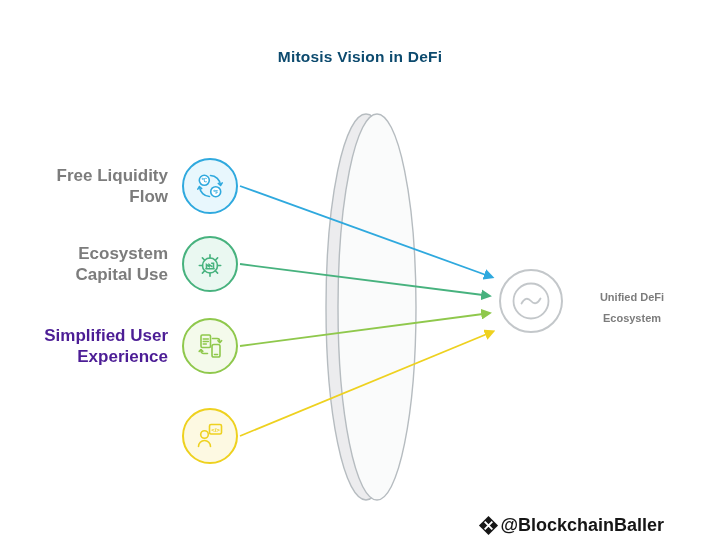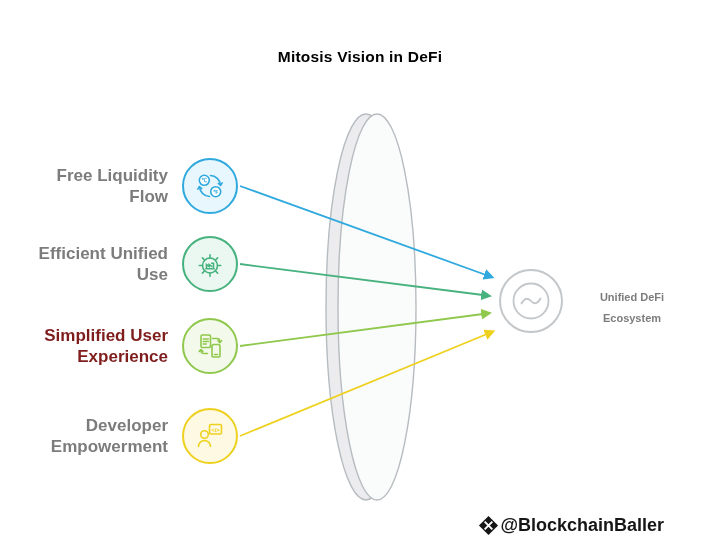--- a/index.html
+++ b/index.html
@@ -29,21 +29,21 @@
     position:absolute;right:56px;bottom:16px;
     display:flex;align-items:flex-end;gap:1px;
   }
   .footer-text{font-size:18px;font-weight:bold;color:#161616;}
 </style>
 </head>
 <body>
 
 <div class="canvas">
 
-  <div class="title" style="color: #000000; text-align: center;">Mitosis Vision in DeFi</div>
+  <div class="title" style="color: #0c4a6e; text-align: center;">Mitosis Vision in DeFi</div>
 
   <svg class="layer" width="720" height="552" viewBox="0 0 720 552">
     <defs>
       <marker id="ah0" viewBox="0 0 6 6" markerWidth="6" markerHeight="6" refX="1" refY="3" orient="auto" markerUnits="strokeWidth">
         <path d="M0 0 L6 3 L0 6 Z" fill="#2fa9de"></path>
       </marker>
       <marker id="ah1" viewBox="0 0 6 6" markerWidth="6" markerHeight="6" refX="1" refY="3" orient="auto" markerUnits="strokeWidth">
         <path d="M0 0 L6 3 L0 6 Z" fill="#47b27e"></path>
       </marker>
       <marker id="ah2" viewBox="0 0 6 6" markerWidth="6" markerHeight="6" refX="1" refY="3" orient="auto" markerUnits="strokeWidth">
@@ -80,48 +80,47 @@
         <path d="M14.5 25.5 A10.5 10.5 0 0 1 4.5 16"></path>
         <polyline points="6.7,17.6 4.4,15.7 2.8,18.1"></polyline>
         <circle cx="9.3" cy="9.3" r="5" fill="#ffffff"></circle>
         <circle cx="20.7" cy="20.7" r="5" fill="#ffffff"></circle>
       </g>
       <text x="9.3" y="11.4" font-size="5.6" font-weight="bold" text-anchor="middle" fill="#2fa9de">℃</text>
       <text x="20.7" y="22.8" font-size="5.6" font-weight="bold" text-anchor="middle" fill="#2fa9de">℉</text>
     </svg>
   </div>
 
-  <div class="item-label" style="top: 243px; color: rgb(124, 124, 124);">Efficient Unified Use</div>
+  <div class="item-label" style="top: 243px; color: rgb(124, 124, 124);">Ecosystem Capital Use</div>
   <div class="icon-circle" style="left: 182px; top: 236px; border-color: rgb(71, 178, 126); background-color: rgb(234, 248, 241);">
     <svg width="30" height="30" viewBox="0 0 30 30">
       <g fill="none" stroke-width="1.6" stroke-linecap="round" stroke="#47b27e">
         <circle cx="15" cy="16.5" r="7.5"></circle>
         <path d="M15 9 V5.8 M15 24 v3.2 M7.5 16.5 H4.3 M22.5 16.5 h3.2 M9.7 11.2 L7.4 8.9 M20.3 11.2 l2.3 -2.3 M9.7 21.8 l-2.3 2.3 M20.3 21.8 l2.3 2.3"></path>
         <path d="M10.8 19.8 h8.4 M11.5 19.8 v-4.2 l2.6 1.8 v-1.8 l2.6 1.8 M18.5 19.8 v-5.6 h-1.8"></path>
       </g>
     </svg>
   </div>
 
-  <div class="item-label" style="top: 325px; color: #7f1d1d;">Simplified User Experience</div>
+  <div class="item-label" style="top: 325px; color: #4c1d95;">Simplified User Experience</div>
   <div class="icon-circle" style="left: 182px; top: 318px; border-color: rgb(143, 200, 76); background-color: rgb(244, 250, 235);">
     <svg width="30" height="30" viewBox="0 0 30 30">
       <g fill="none" stroke-width="1.6" stroke-linecap="round" stroke-linejoin="round" stroke="#8fc84c">
         <rect x="6" y="4" width="9.5" height="12.5" rx="1.2"></rect>
         <path d="M8.3 8 h5 M8.3 10.5 h5 M8.3 13 h3"></path>
         <rect x="17" y="13.5" width="8" height="12.5" rx="1.8"></rect>
         <path d="M19.5 23.5 h3"></path>
         <path d="M17.5 7.5 h4.6 a2.6 2.6 0 0 1 2.6 2.6 v0.8"></path>
         <polyline points="23,9.7 24.8,11.6 26.6,9.7"></polyline>
         <path d="M12.5 22.5 H8.6 a2.6 2.6 0 0 1 -2.6 -2.6 v-0.8"></path>
         <polyline points="4.2,20.4 6,18.5 7.8,20.4"></polyline>
       </g>
     </svg>
   </div>
 
-  <div class="item-label" style="top: 415px; color: rgb(124, 124, 124);">Developer Empowerment</div>
   <div class="icon-circle" style="left: 182px; top: 408px; border-color: rgb(238, 209, 31); background-color: rgb(253, 249, 226);">
     <svg width="30" height="30" viewBox="0 0 30 30">
       <g fill="none" stroke-width="1.6" stroke-linecap="round" stroke="#eed11f">
         <circle cx="9.5" cy="13.5" r="3.8"></circle>
         <path d="M3.5 25.5 a6 6 0 0 1 12 0"></path>
         <rect x="14.5" y="3.5" width="12" height="9.5" rx="1.5"></rect>
       </g>
       <text x="20.5" y="10.6" font-size="6" font-weight="bold" text-anchor="middle" fill="#eed11f">&lt;/&gt;</text>
     </svg>
   </div>

